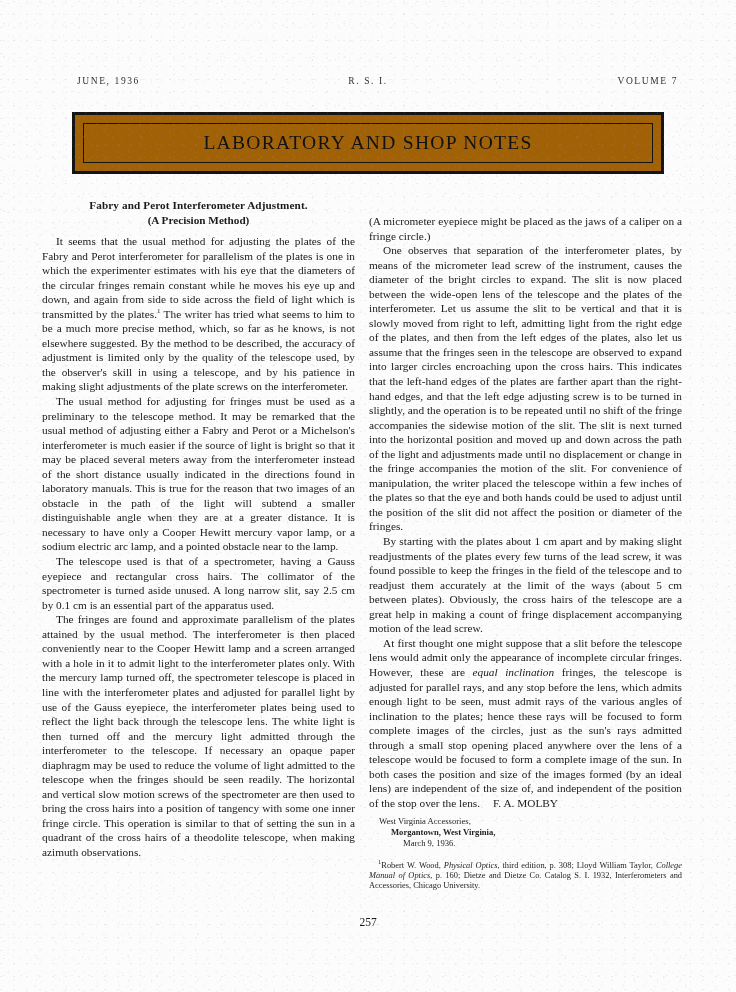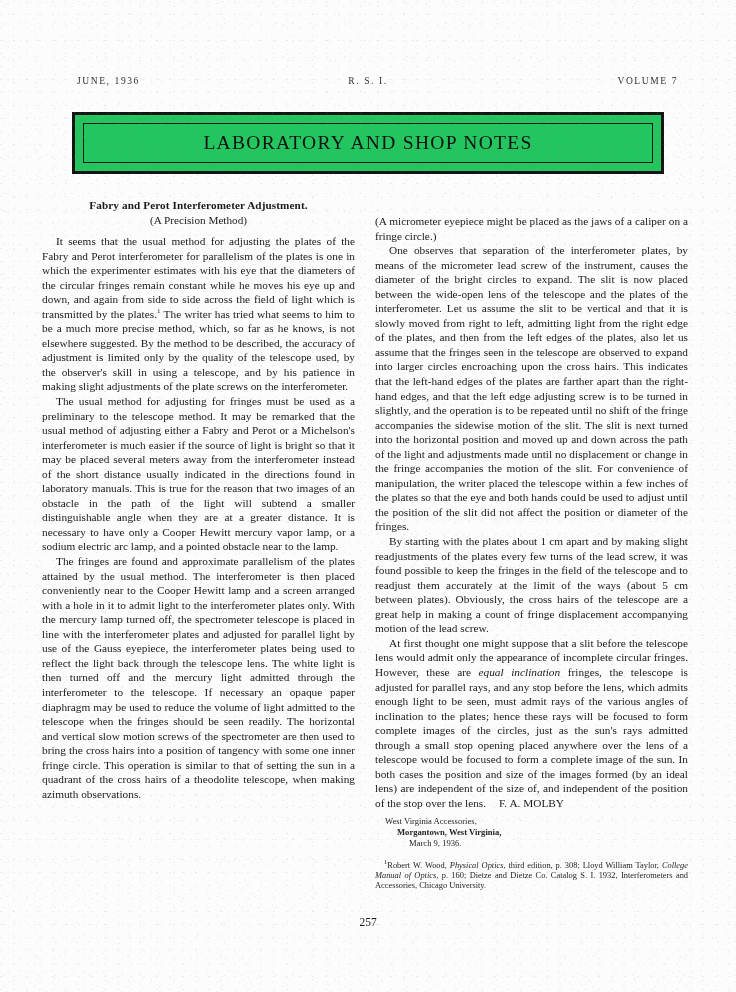--- a/index.html
+++ b/index.html
@@ -64,21 +64,21 @@
   
   .banner {
     position: absolute;
     top: 112px;
     left: 72px;
     width: 592px;
     height: 62px;
     border: 3px solid #141414;
     box-sizing: border-box;
     padding: 8px;
-    background: #22c55e;
+    background: #a16207;
   }
   .banner-inner {
     width: 100%;
     height: 100%;
     border: 1px solid #141414;
     box-sizing: border-box;
     display: flex;
     align-items: center;
     justify-content: center;
   }
@@ -90,38 +90,38 @@
     white-space: nowrap;
   }
 
   
   .columns {
     position: absolute;
     top: 198px;
     left: 42px;
     width: 652px;
     display: flex;
-    gap: 20px;
+    gap: 14px;
   }
   .col {
     width: 313px;
   }
 
   .art-title {
     text-align: center;
     font-size: 11.2px;
     font-weight: bold;
     line-height: 14.5px;
     letter-spacing: 0.1px;
     margin: 0;
   }
   .art-subtitle {
     text-align: center;
     font-size: 11.2px;
-    font-weight: normal;
+    font-weight: bold;
     line-height: 14.5px;
     margin: 0 0 7px 0;
   }
 
   p.body-par {
     margin: 0;
     font-size: 11.3px;
     line-height: 14.55px;
     text-align: justify;
     text-indent: 14px;
@@ -202,20 +202,21 @@
 
   <div class="columns">
 
     <div class="col">
       <div class="art-title">Fabry and Perot Interferometer Adjustment.</div>
       <div class="art-subtitle">(A Precision Method)</div>
 
       <p class="body-par"><span>It seems that the usual method for adjusting the plates of the Fabry and Perot interferometer for parallelism of the plates is one in which the experimenter estimates with his eye that the diameters of the circular fringes remain constant while he moves his eye up and down, and again from side to side across the field of light which is transmitted by the plates.</span><sup class="fn-ref">1</sup><span> The writer has tried what seems to him to be a much more precise method, which, so far as he knows, is not elsewhere suggested. By the method to be described, the accuracy of adjustment is limited only by the quality of the telescope used, by the observer's skill in using a telescope, and by his patience in making slight adjustments of the plate screws on the interferometer.</span></p>
 
       <p class="body-par">The usual method for adjusting for fringes must be used as a preliminary to the telescope method. It may be remarked that the usual method of adjusting either a Fabry and Perot or a Michelson's interferometer is much easier if the source of light is bright so that it may be placed several meters away from the interferometer instead of the short distance usually indicated in the directions found in laboratory manuals. This is true for the reason that two images of an obstacle in the path of the light will subtend a smaller distinguishable angle when they are at a greater distance. It is necessary to have only a Cooper Hewitt mercury vapor lamp, or a sodium electric arc lamp, and a pointed obstacle near to the lamp.</p>
+      <p class="body-par">The telescope used is that of a spectrometer, having a Gauss eyepiece and rectangular cross hairs. The collimator of the spectrometer is turned aside unused. A long narrow slit, say 2.5 cm by 0.1 cm is an essential part of the apparatus used.</p>
       <p class="body-par">The fringes are found and approximate parallelism of the plates attained by the usual method. The interferometer is then placed conveniently near to the Cooper Hewitt lamp and a screen arranged with a hole in it to admit light to the interferometer plates only. With the mercury lamp turned off, the spectrometer telescope is placed in line with the interferometer plates and adjusted for parallel light by use of the Gauss eyepiece, the interferometer plates being used to reflect the light back through the telescope lens. The white light is then turned off and the mercury light admitted through the interferometer to the telescope. If necessary an opaque paper diaphragm may be used to reduce the volume of light admitted to the telescope when the fringes should be seen readily. The horizontal and vertical slow motion screws of the spectrometer are then used to bring the cross hairs into a position of tangency with some one inner fringe circle. This operation is similar to that of setting the sun in a quadrant of the cross hairs of a theodolite telescope, when making azimuth observations.</p>
     </div>
 
     <div class="col">
       <p class="body-par no-indent">(A micrometer eyepiece might be placed as the jaws of a caliper on a fringe circle.)</p>
       <p class="body-par">One observes that separation of the interferometer plates, by means of the micrometer lead screw of the instrument, causes the diameter of the bright circles to expand. The slit is now placed between the wide-open lens of the telescope and the plates of the interferometer. Let us assume the slit to be vertical and that it is slowly moved from right to left, admitting light from the right edge of the plates, and then from the left edges of the plates, also let us assume that the fringes seen in the telescope are observed to expand into larger circles encroaching upon the cross hairs. This indicates that the left-hand edges of the plates are farther apart than the right-hand edges, and that the left edge adjusting screw is to be turned in slightly, and the operation is to be repeated until no shift of the fringe accompanies the sidewise motion of the slit. The slit is next turned into the horizontal position and moved up and down across the path of the light and adjustments made until no displacement or change in the fringe accompanies the motion of the slit. For convenience of manipulation, the writer placed the telescope within a few inches of the plates so that the eye and both hands could be used to adjust until the position of the slit did not affect the position or diameter of the fringes.</p>
       <p class="body-par">By starting with the plates about 1 cm apart and by making slight readjustments of the plates every few turns of the lead screw, it was found possible to keep the fringes in the field of the telescope and to readjust them accurately at the limit of the ways (about 5 cm between plates). Obviously, the cross hairs of the telescope are a great help in making a count of fringe displacement accompanying motion of the lead screw.</p>
 
       <p class="body-par"><span>At first thought one might suppose that a slit before the telescope lens would admit only the appearance of incomplete circular fringes. However, these are </span><i>equal inclination</i><span> fringes, the telescope is adjusted for parallel rays, and any stop before the lens, which admits enough light to be seen, must admit rays of the various angles of inclination to the plates; hence these rays will be focused to form complete images of the circles, just as the sun's rays admitted through a small stop opening placed anywhere over the lens of a telescope would be focused to form a complete image of the sun. In both cases the position and size of the images formed (by an ideal lens) are independent of the size of, and independent of the position of the stop over the lens.</span></p>
 

